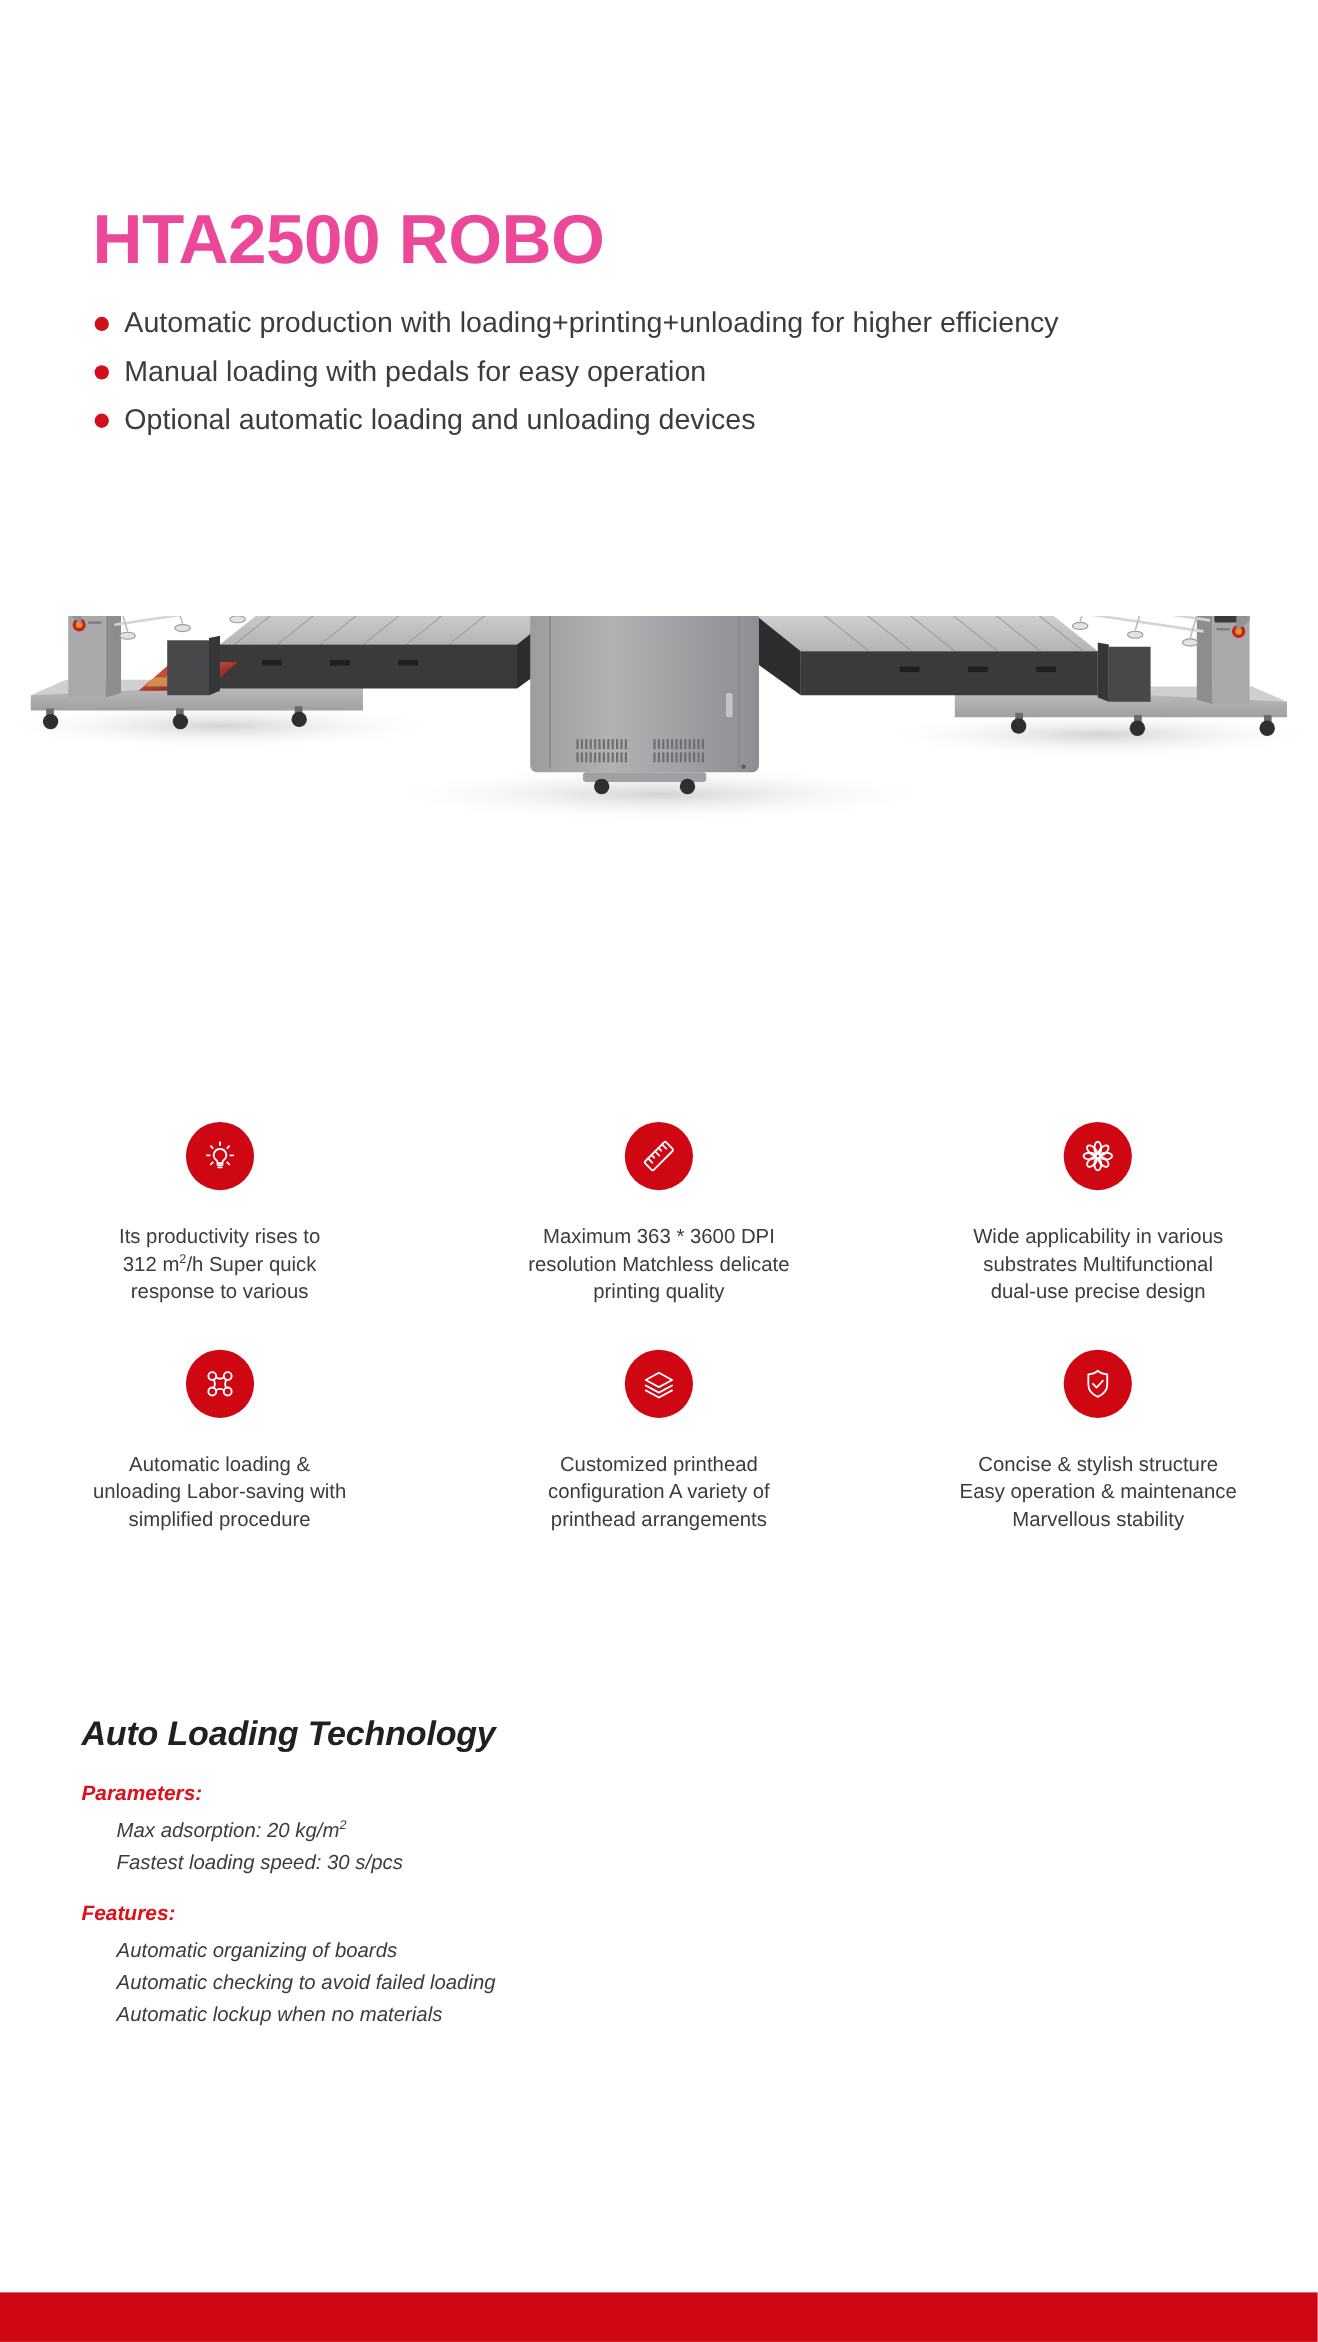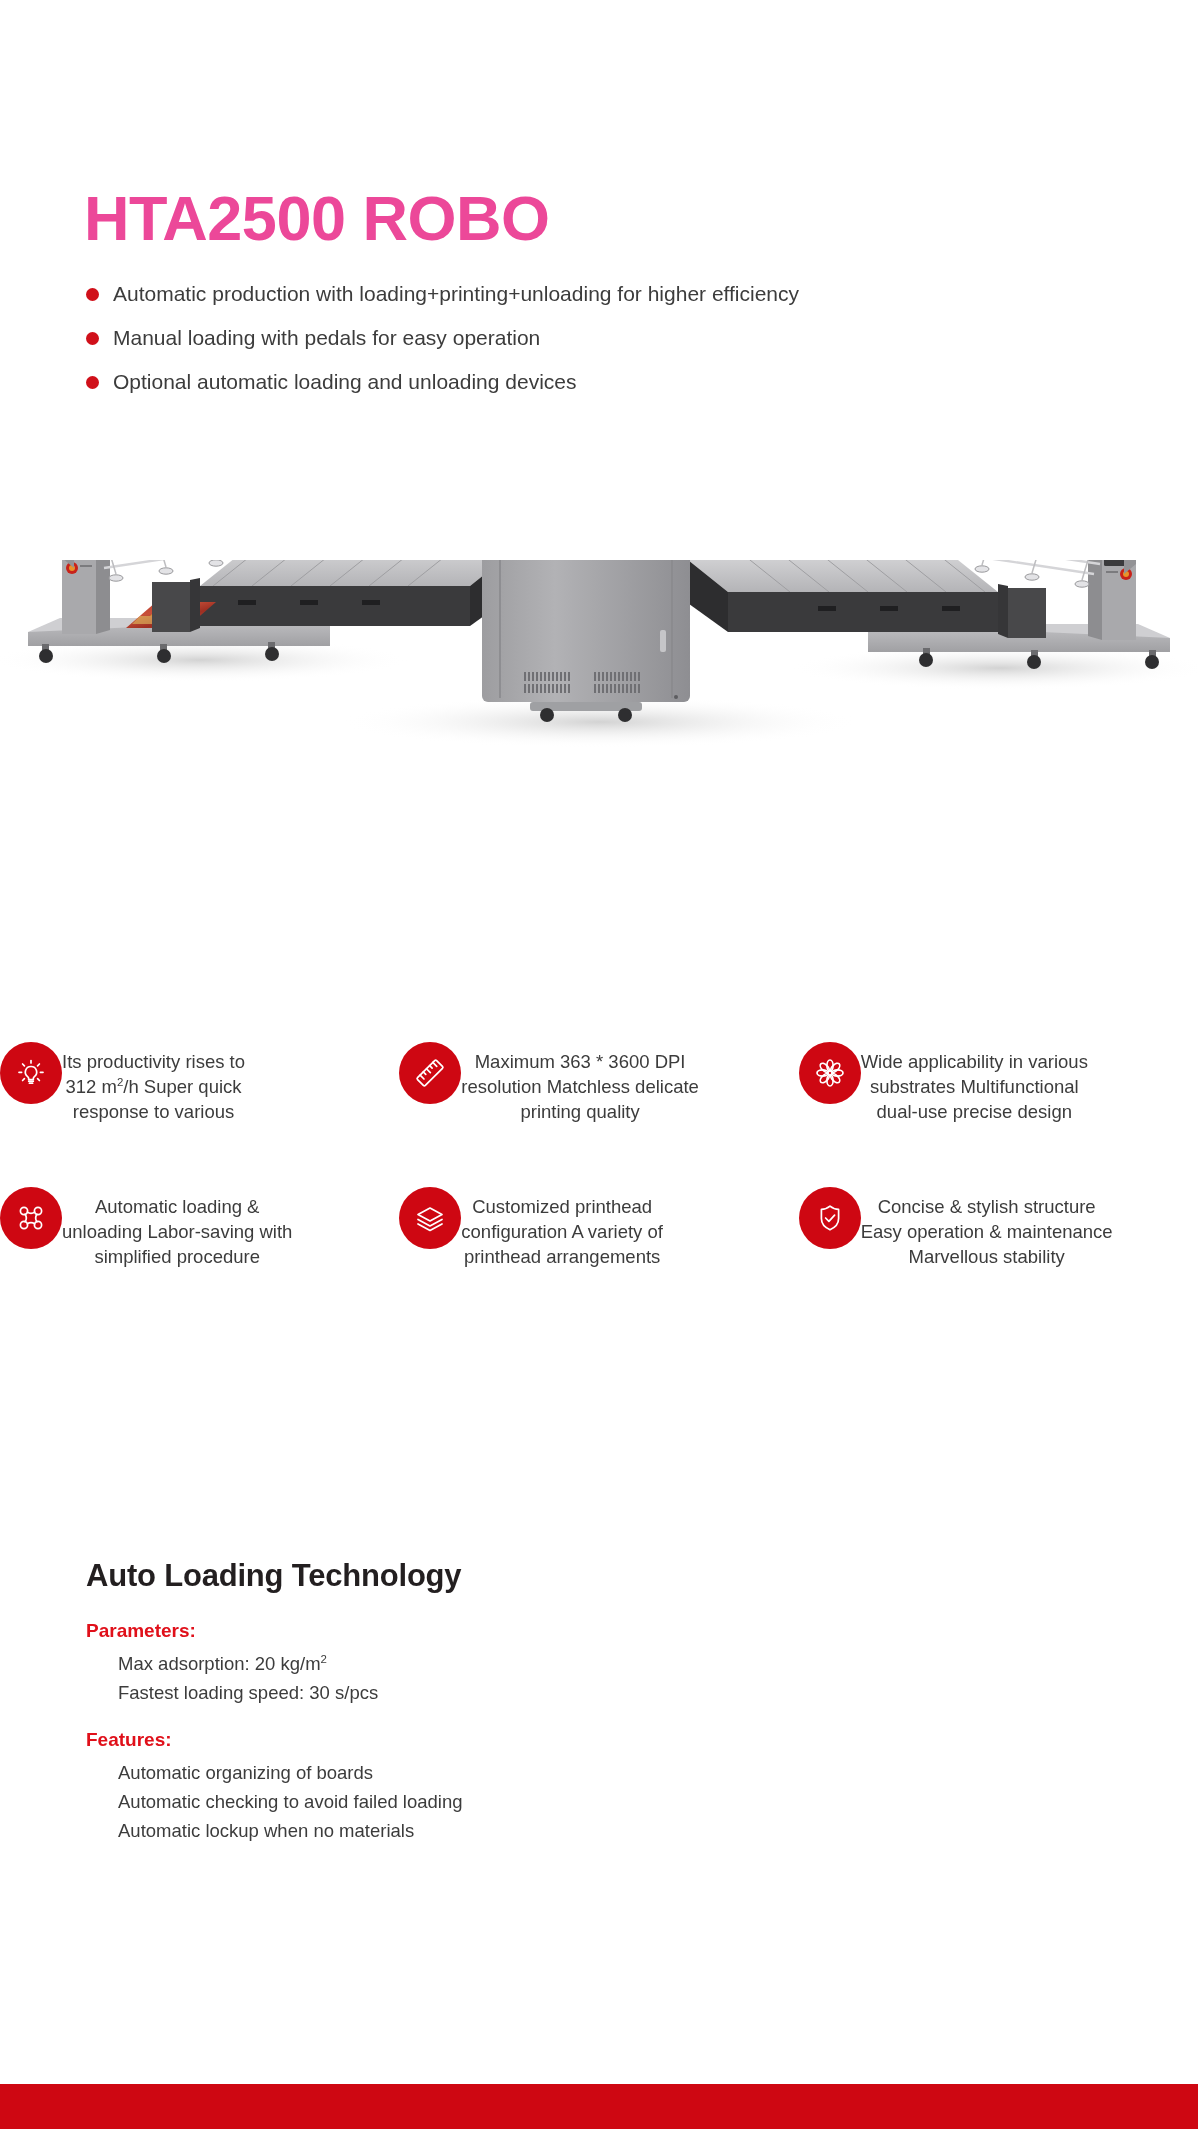--- a/index.html
+++ b/index.html
@@ -41,21 +41,21 @@
   }
   .bullet-dot {
     width: 13px;
     height: 13px;
     border-radius: 50%;
     background: #d0101a;
     flex: 0 0 auto;
     margin-right: 14px;
   }
   .bullet-text {
-    font-size: 21px;
+    font-size: 26px;
     color: #3c3c3c;
     line-height: 1.2;
     white-space: nowrap;
   }
 
   
   .photo-stage {
     position: absolute;
     left: 0;
     top: 560px;
@@ -72,21 +72,21 @@
     width: 1198px;
   }
   .feature-row {
     display: flex;
     width: 1198px;
   }
   .feature-row.row2 { margin-top: 40px; }
   .feature-cell {
     width: 399.33px;
     display: flex;
-    flex-direction: row;
+    flex-direction: column;
     align-items: center;
   }
   .feature-icon {
     width: 62px;
     height: 62px;
     border-radius: 50%;
     background: #ce0712;
     display: flex;
     align-items: center;
     justify-content: center;
@@ -98,23 +98,24 @@
     line-height: 1.35;
     color: #3c3c3c;
     text-align: center;
     max-width: 290px;
   }
   .sup2 { font-size: 0.62em; vertical-align: super; }
 
   
   .auto-section {
     position: absolute;
-    left: 86px;
+    left: 74px;
     top: 1558px;
     width: 900px;
+    font-style: italic;
   }
   .section-heading {
     font-size: 31px;
     font-weight: bold;
     color: #231f20;
     letter-spacing: -0.2px;
     margin: 0 0 26px 0;
   }
   .sub-heading {
     font-size: 19px;

